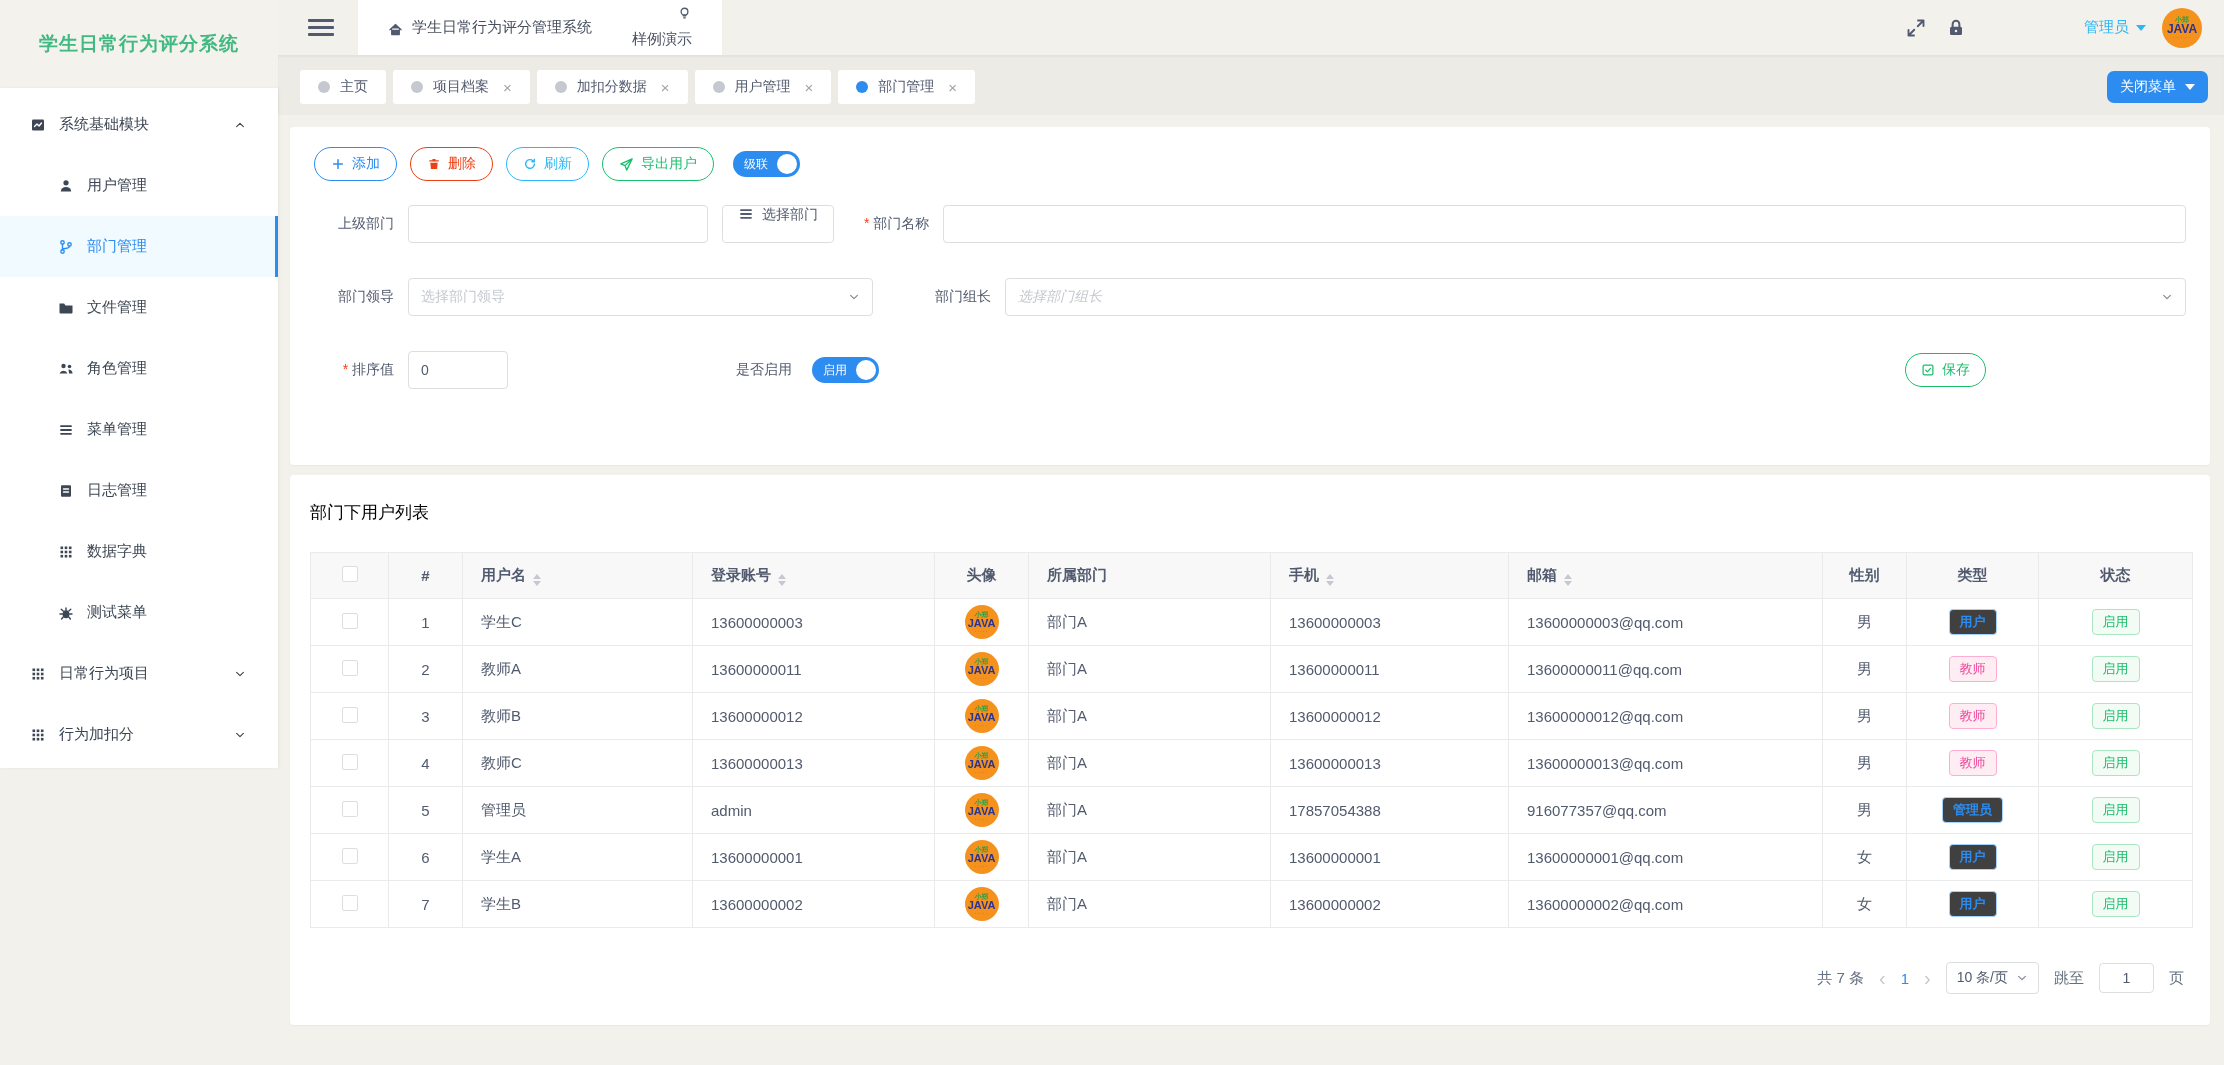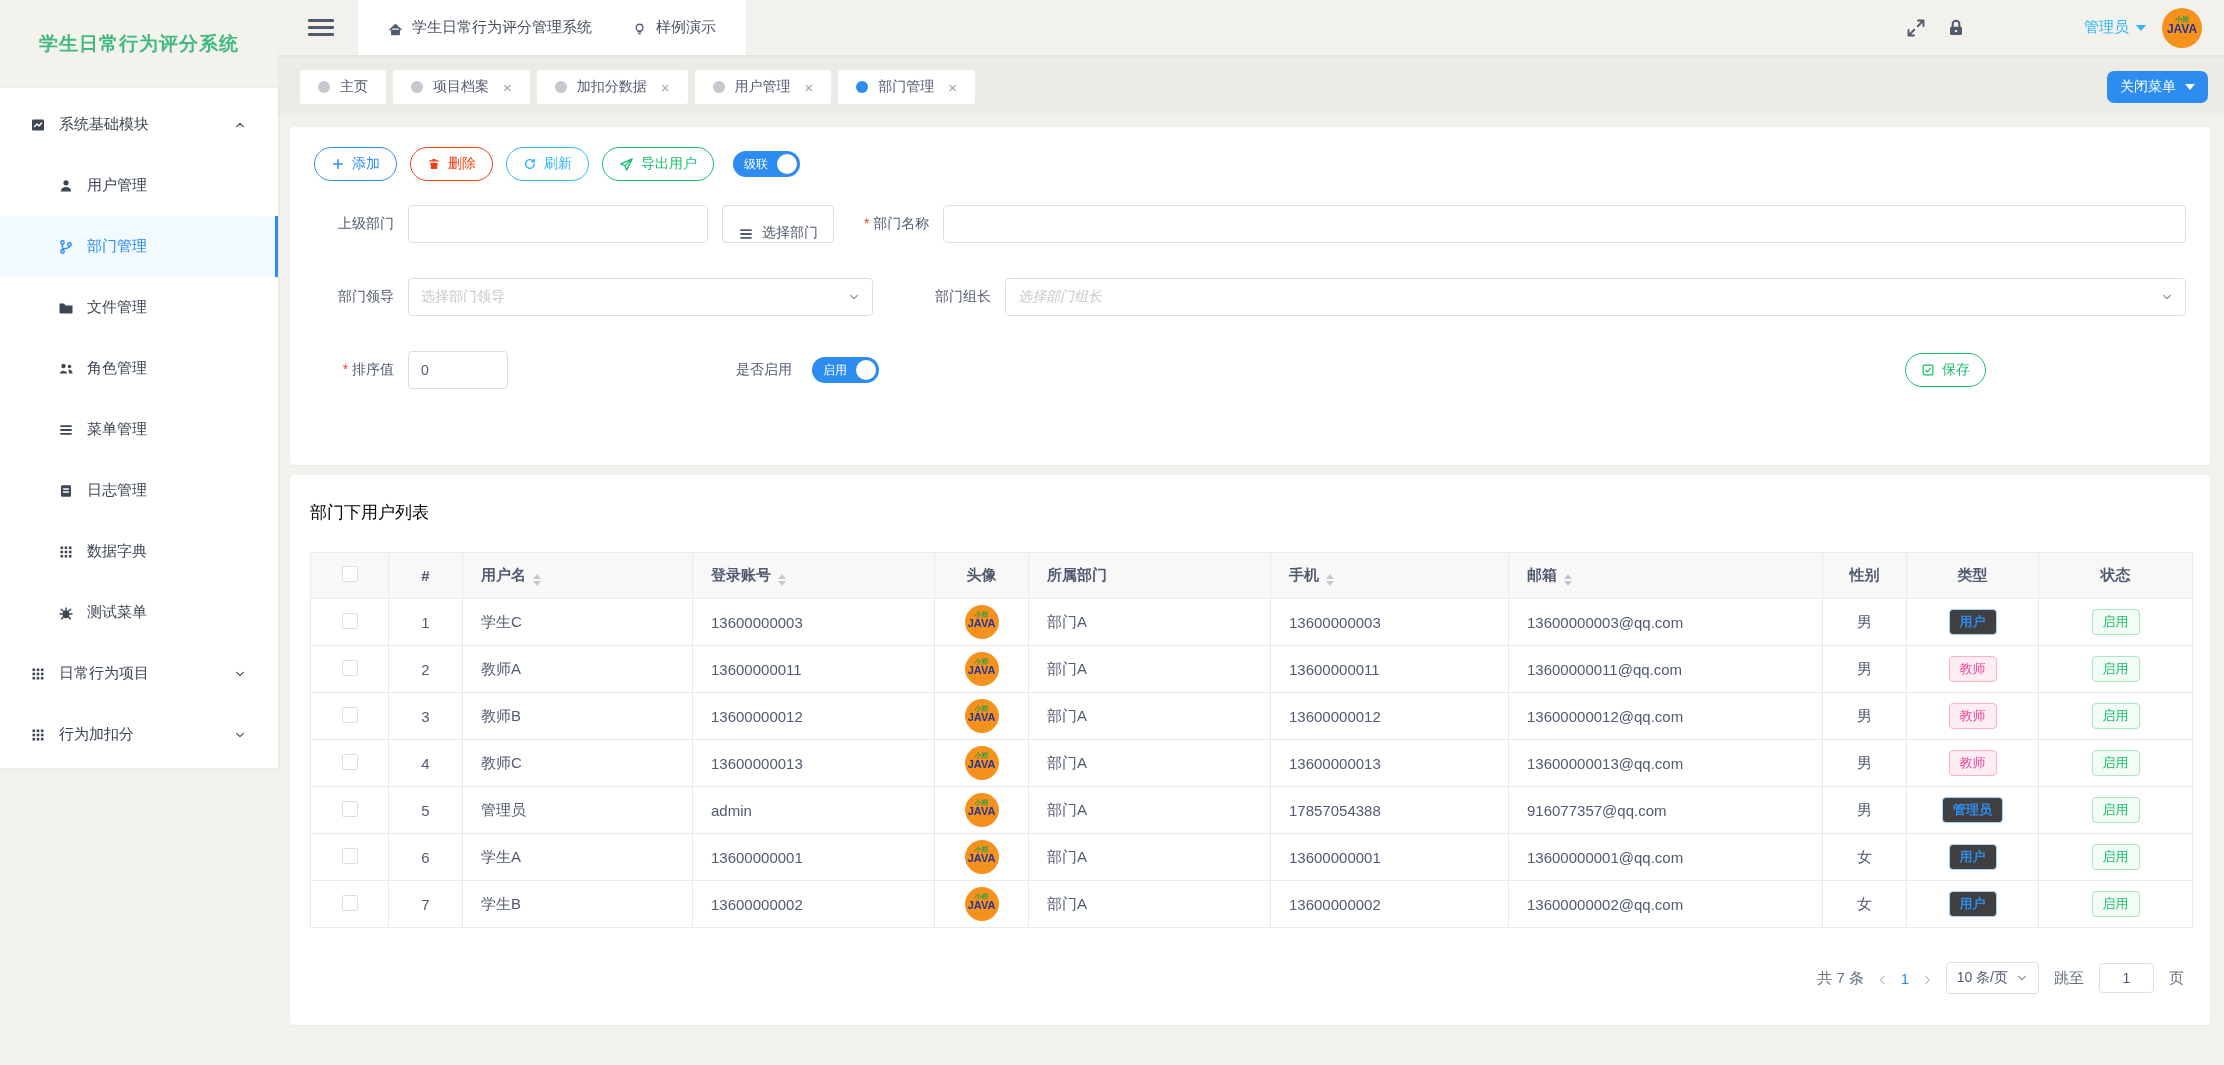--- a/index.html
+++ b/index.html
@@ -22,21 +22,21 @@
   .menu-item.active .icon { color:#2d8cf0; }
 
   
   .main { flex:1; display:flex; flex-direction:column; min-width:0; }
   .header { height:55px; background:#f3f1ec; display:flex; align-items:center; flex:none; }
   .hamburger { width:26px; display:flex; flex-direction:column; gap:4px; margin-left:30px; cursor:pointer; }
   .hamburger i { display:block; height:3px; background:#515a6e; border-radius:1px; }
   .crumb-card { background:#fff; height:55px; display:flex; align-items:center; margin-left:24px;
     padding:0 30px; font-size:15px; color:#495060; }
   .crumb-seg { display:flex; align-items:flex-end; gap:9px; cursor:pointer; }
-  .crumb-seg + .crumb-seg { margin-left:40px; }
+  .crumb-seg + .crumb-seg { margin-left:40px;flex-direction:column; }
   .crumb-seg .icon { display:inline-flex; color:#515a6e; }
   .hdr-right { margin-left:auto; display:flex; align-items:center; padding-right:22px; }
   .hdr-icon { display:inline-flex; color:#515a6e; cursor:pointer; }
   .hdr-icon + .hdr-icon { margin-left:20px; }
   .hdr-spacer { width:118px; }
   .hdr-user { color:#2db7f5; font-size:15px; cursor:pointer; display:flex; align-items:center; gap:7px; }
   .hdr-user .tri { width:0; height:0; border-left:5px solid transparent; border-right:5px solid transparent;
     border-top:6px solid #2db7f5; }
   .avatar { border-radius:50%; background:#f5921e; display:flex; flex-direction:column; align-items:center;
     justify-content:center; line-height:1; overflow:hidden; flex:none; }
@@ -101,21 +101,21 @@
   .flabel { flex:none; width:80px; text-align:right; margin-right:14px; font-size:14px; color:#515a6e; white-space:nowrap; }
   .flabel2 { flex:none; margin:0 14px 0 30px; font-size:14px; color:#515a6e; white-space:nowrap; }
   .req::before { content:"* "; color:#ed4014; }
   .f-input { height:38px; border:1px solid #dcdee2; border-radius:4px; padding:0 12px; font-size:14px;
     color:#515a6e; outline:none; background:#fff; font-family:inherit; }
   .sel { height:38px; border:1px solid #dcdee2; border-radius:4px; background:#fff; display:flex;
     align-items:center; padding:0 12px; font-size:14px; cursor:pointer; }
   .sel .ph { color:#c5c8ce; }
   .sel .icon { margin-left:auto; color:#808695; }
   .ghost-btn { height:38px; border:1px solid #dcdee2; border-radius:4px; background:#fff; display:inline-flex;
-    align-items:flex-end; gap:8px; padding:0 15px; font-size:14px; color:#515a6e; cursor:pointer; margin-left:14px;
+    align-items:flex-start; gap:8px; padding:0 15px; font-size:14px; color:#515a6e; cursor:pointer; margin-left:14px;
     font-family:inherit; }
   .save-btn { display:inline-flex; align-items:center; gap:7px; height:34px; padding:0 15px; border-radius:17px;
     background:#fff; border:1px solid #19be6b; color:#19be6b; font-size:14px; cursor:pointer;
     margin-left:auto; margin-right:200px; font-family:inherit; }
 
   
   .tbl-title { text-align:left; font-size:17px; color:#000000; margin:4px 0 28px; }
   table { border-collapse:collapse; table-layout:fixed; width:100%; }
   th,td { border:1px solid #e8eaec; }
   th { background:#f8f8f9; height:46px; font-size:15px; color:#515a6e; font-weight:bold;

